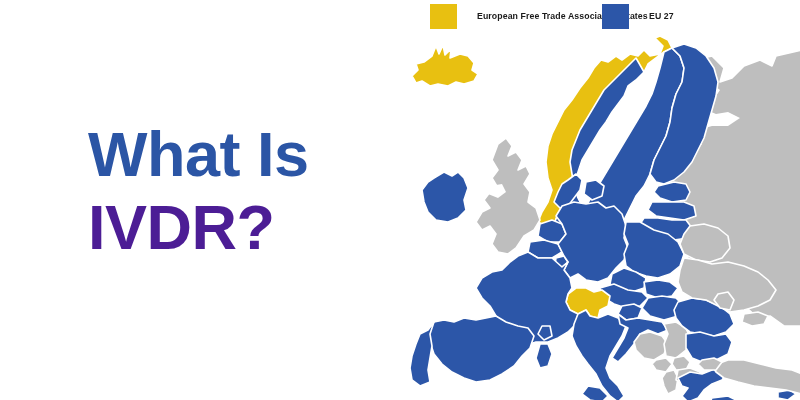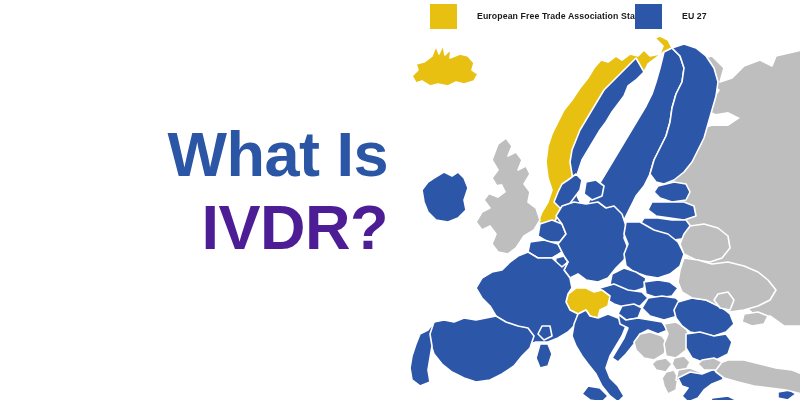--- a/index.html
+++ b/index.html
@@ -29,21 +29,21 @@
     z-index: 5;
   }
   .legend-item {
     position: absolute;
     top: 3px;
     height: 26px;
     display: flex;
     align-items: center;
   }
   #legend-efta { left: 430px; }
-  #legend-eu   { left: 635px; }
+  #legend-eu   { left: 602px; }
 
   .legend-swatch {
     width: 27px;
     height: 25px;
     flex: 0 0 auto;
     display: block;
   }
   .legend-swatch.efta { background: #E8C011; }
   .legend-swatch.eu   { background: #2C56A8; }
 
@@ -69,21 +69,20 @@
     z-index: 4;
   }
   .title-line {
     font-family: "Liberation Sans", sans-serif;
     font-weight: bold;
     font-size: 63px;
     line-height: 73px;
     color: #2B55A5;
     letter-spacing: -0.5px;
     white-space: nowrap;
-    text-align: right;
   }
 
   
   #map-wrap {
     position: absolute;
     left: 372px;
     top: 26px;
     width: 430px;
     height: 376px;
     z-index: 1;

